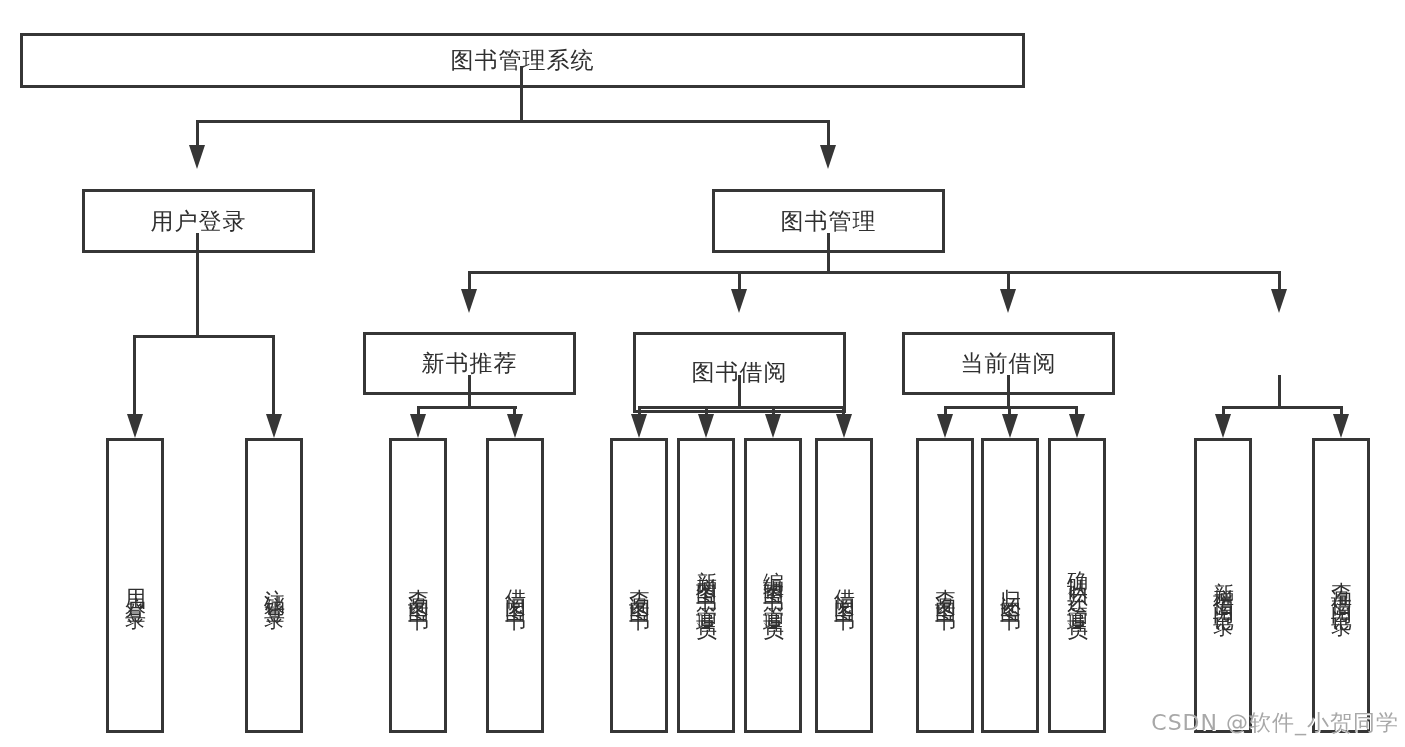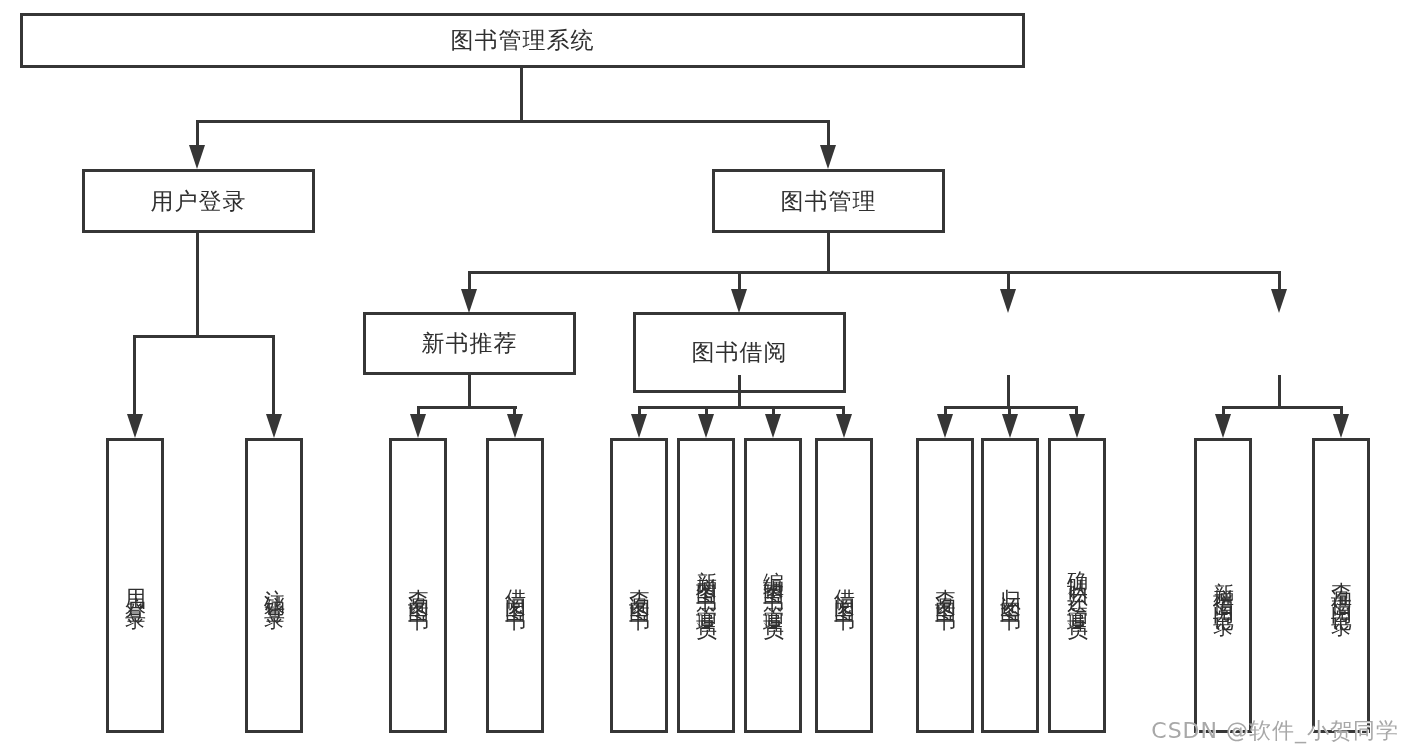--- a/index.html
+++ b/index.html
@@ -12,39 +12,39 @@
   }
   .bx{
     position:absolute;
     box-sizing:border-box;
     border:3px solid #363636;
     background:#ffffff;
     display:flex;align-items:center;justify-content:center;
     color:#2f2f2f;
     text-align:center;
   }
-  .bh{font-size:23px;letter-spacing:1px;}
+  .bh{font-size:23px;letter-spacing:1px;margin-top:20px;}
   .bv{
     writing-mode:vertical-rl;
     text-orientation:mixed;
     font-size:21px;
     letter-spacing:7px;
     line-height:1;
   }
   .vl{position:absolute;width:3px;background:#363636;}
   .hl{position:absolute;height:3px;background:#363636;}
   .arw{
     position:absolute;width:0;height:0;
     border-left:8px solid transparent;
     border-right:8px solid transparent;
     border-top:24px solid #363636;
   }
   .wm{
     position:absolute;
-    right:6px;bottom:1px;
+    right:6px;bottom:9px;
     font-size:22px;
     color:#a8a8a8;
     text-shadow:1px 1px 0 #ffffff;
     white-space:nowrap;
     z-index:5;
     letter-spacing:1px;
   }
 </style>
 </head>
 <body>
@@ -54,20 +54,21 @@
   <div class="bx bh" style="left:20px;top:13px;width:1005px;height:55px;">图书管理系统</div>
 
   <div class="bx bh" style="left:82px;top:169px;width:233px;height:64px;">用户登录</div>
 
   <div class="bx bh" style="left:363px;top:312px;width:213px;height:63px;">新书推荐</div>
 
   <div class="bx bh" style="left:712px;top:169px;width:233px;height:64px;">图书管理</div>
 
   <div class="bx bh" style="left:633px;top:312px;width:213px;height:81px;">图书借阅</div>
 
+  <div class="bx bh" style="left:902px;top:312px;width:213px;height:63px;">当前借阅</div>
 
 
   <div class="bx bv" style="left:106px;top:438px;width:58px;height:295px;">用户登录</div>
   <div class="bx bv" style="left:245px;top:438px;width:58px;height:295px;">注销登录</div>
 
   <div class="bx bv" style="left:389px;top:438px;width:58px;height:295px;">查询图书</div>
   <div class="bx bv" style="left:486px;top:438px;width:58px;height:295px;">借阅图书</div>
 
   <div class="bx bv" style="left:610px;top:438px;width:58px;height:295px;">查询图书</div>
   <div class="bx bv" style="left:677px;top:438px;width:58px;height:295px;">新增图书（管理员）</div>

